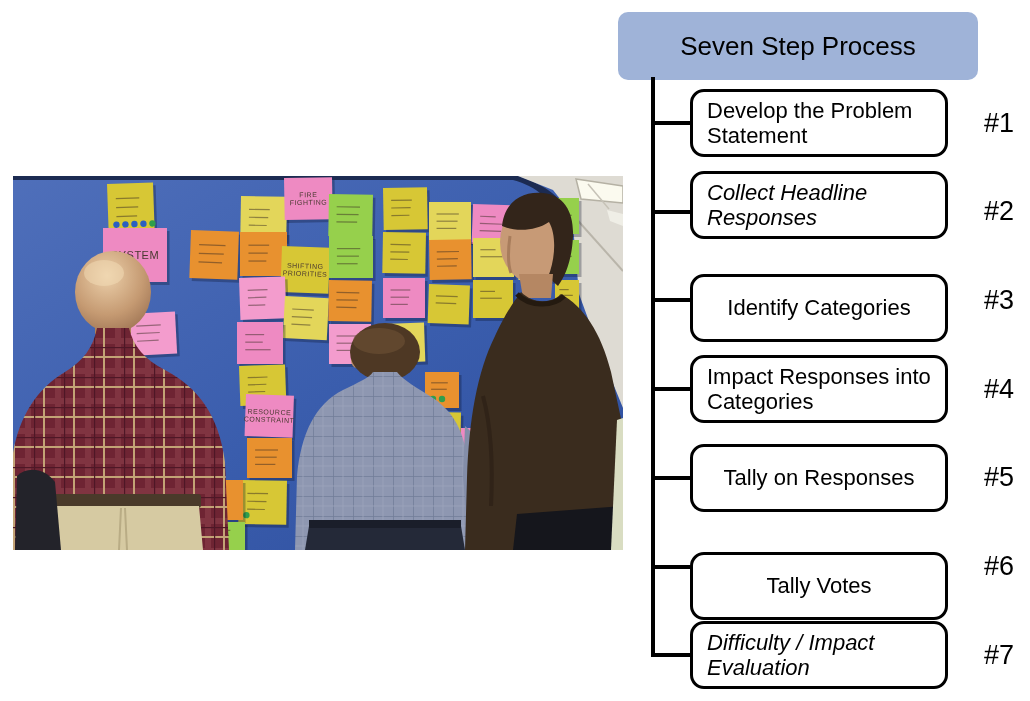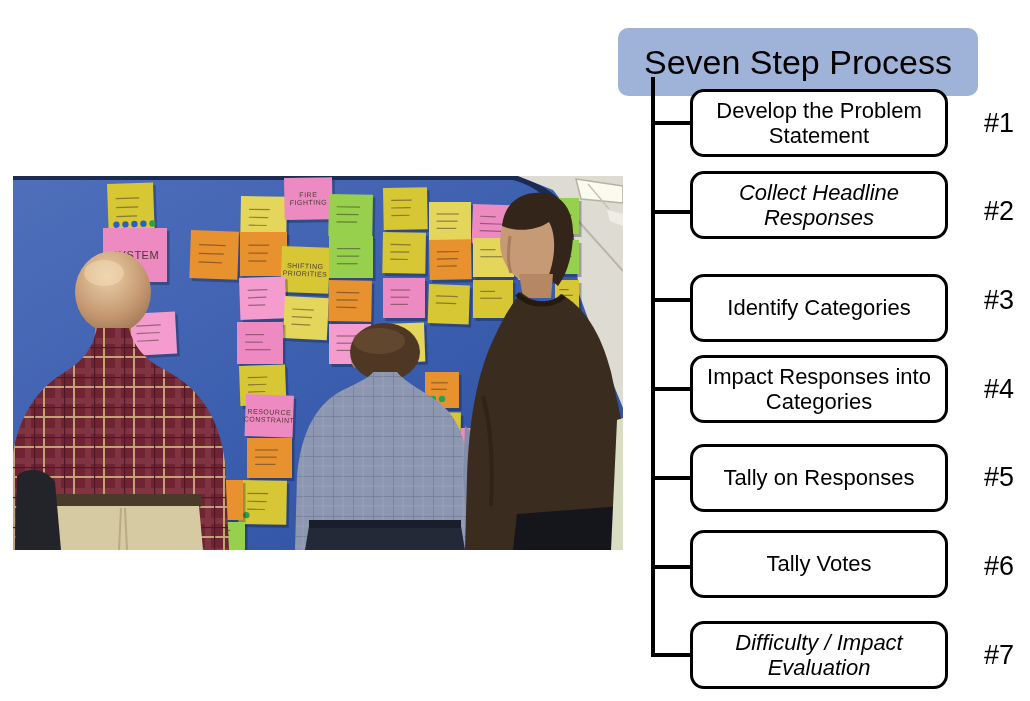--- a/index.html
+++ b/index.html
@@ -1,26 +1,26 @@
 <!DOCTYPE html>
 <html><head>
 <meta charset="utf-8">
 <style>
   html,body{margin:0;padding:0;background:#ffffff;}
   .stage{position:relative;width:1030px;height:701px;background:#ffffff;overflow:hidden;
          font-family:"Liberation Sans",sans-serif;color:#000;}
   .photo-wrap{position:absolute;left:13px;top:176px;width:610px;height:374px;filter:blur(0.4px);}
   .photo-wrap svg{display:block;}
-  .flow-header{position:absolute;left:618px;top:28px;width:360px;height:68px;border-radius:10px;
-         display:flex;align-items:center;justify-content:center;font-size:34px;}
+  .flow-header{position:absolute;left:618px;top:12px;width:360px;height:68px;border-radius:10px;
+         display:flex;align-items:center;justify-content:center;font-size:26px;}
   .trunk{position:absolute;left:651px;top:77px;width:4px;height:580px;}
   .connector{position:absolute;left:653px;width:37px;height:4px;}
   .step-box{position:absolute;left:690px;width:258px;height:68px;box-sizing:border-box;
          border:3.5px solid #000;border-radius:14px;background:#fff;
-         display:flex;align-items:center;justify-content:center;text-align:center;
+         display:flex;align-items:center;justify-content:center;
          font-size:22px;line-height:1.15;padding:0 14px;}
   .step-num{position:absolute;left:970px;width:58px;height:68px;display:flex;align-items:center;
          justify-content:center;font-size:27px;}
 </style>
 </head>
 <body>
 
 <div class="stage">
 
   <div class="photo-wrap">
@@ -424,21 +424,21 @@
       <div class="step-box" style="top: 355.1px;">
         <span>Impact Responses into Categories</span>
       </div>
       <div class="step-num" style="top: 355.1px;">#4</div>
       <div class="connector" style="top: 475.8px; background: rgb(0, 0, 0);"></div>
       <div class="step-box" style="top: 443.8px;">
         <span>Tally on Responses</span>
       </div>
       <div class="step-num" style="top: 443.8px;">#5</div>
       <div class="connector" style="top: 564.5px; background: rgb(0, 0, 0);"></div>
-      <div class="step-box" style="top: 530px;">
+      <div class="step-box" style="top: 552px;">
         <span>Tally Votes</span>
       </div>
       <div class="step-num" style="top: 532.5px;">#6</div>
       <div class="connector" style="top: 653.2px; background: rgb(0, 0, 0);"></div>
       <div class="step-box" style="top: 621.2px; font-style: italic;">
         <span>Difficulty / Impact Evaluation</span>
       </div>
       <div class="step-num" style="top: 621.2px;">#7</div>
     </div>
 

